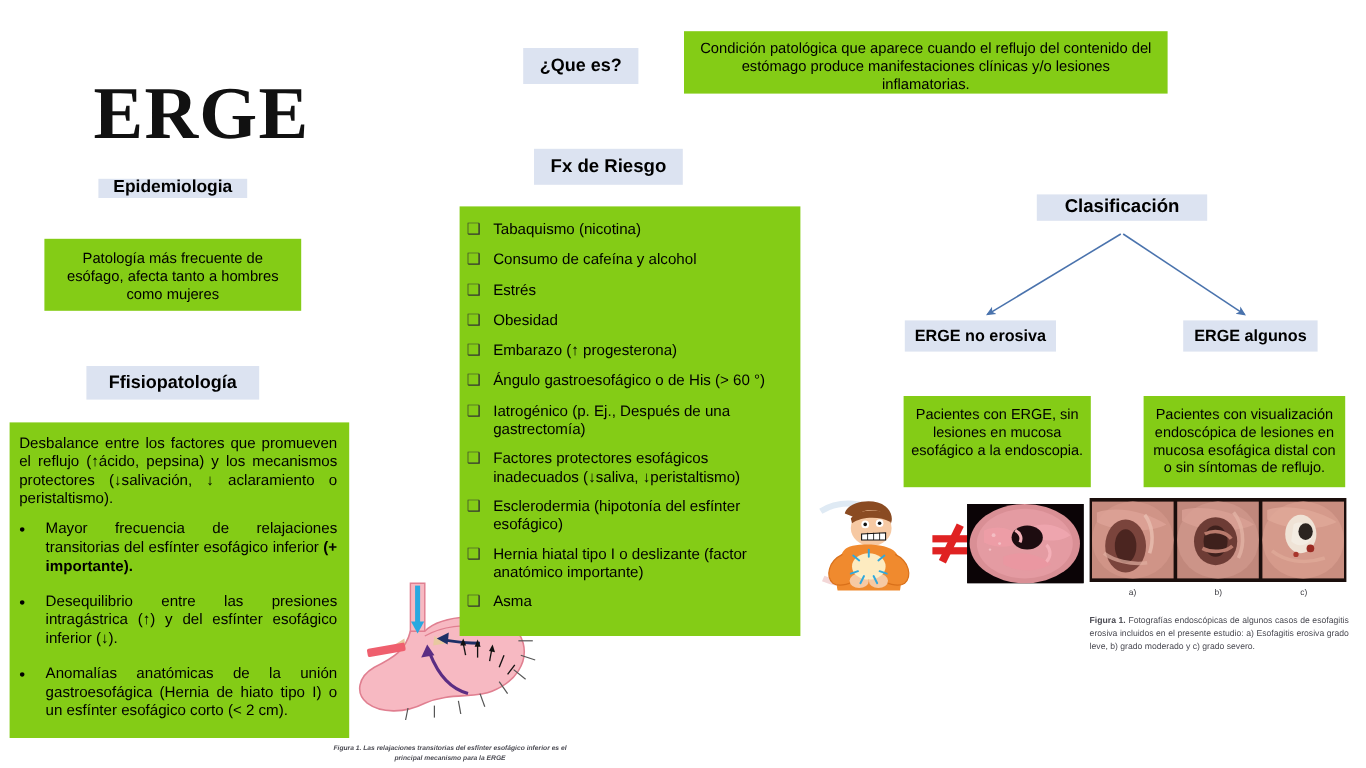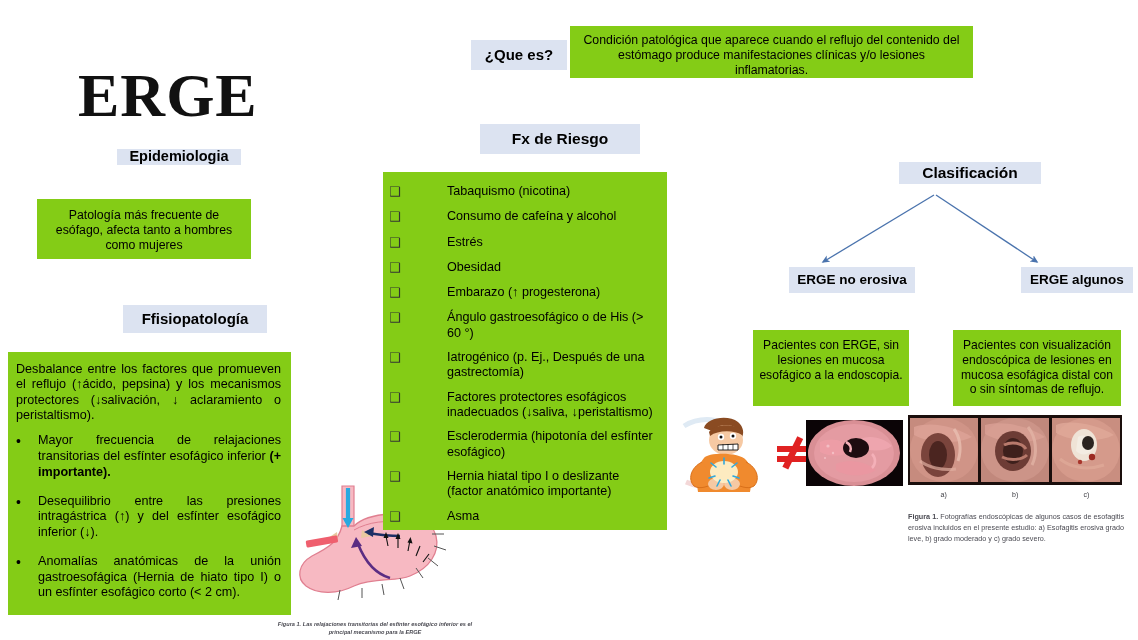--- a/index.html
+++ b/index.html
@@ -14,21 +14,20 @@
   .abs { position: absolute; }
 
   
   .chip {
     background: #dce3f1;
     color: #000;
     font-weight: bold;
     text-align: center;
     display: flex; align-items: center; justify-content: center;
     line-height: 1.1;
-    margin-left: 35px;
   }
   
   .gbox {
     background: #84cc16;
     color: #000;
     line-height: 1.22;
   }
 
   .title-erge {
     font-size: 62px; font-weight: bold; letter-spacing: 1px; color:#111;
@@ -37,21 +36,21 @@
 
   .center { text-align: center; }
 
   
   .risk-list { list-style: none; }
   .risk-item { display: flex; align-items: flex-start; margin-bottom: 9px; }
   .risk-glyph {
     flex: 0 0 22px; font-size: 13px; line-height: 1.25; color:#333;
     font-family: "DejaVu Sans", sans-serif;
   }
-  .risk-text { flex: 1 1 auto; font-size: 12.6px; line-height: 1.22; margin-left: 36px; }
+  .risk-text { flex: 1 1 auto; font-size: 12.6px; line-height: 1.22; }
 
   
   .p-para { font-size: 12.6px; text-align: justify; margin-bottom: 10px; }
   .p-bullets { list-style: none; }
   .p-bullet { display: flex; align-items: flex-start; margin-bottom: 13px; }
   .p-dot { flex: 0 0 22px; font-size: 14px; line-height: 1.2; }
   .p-btext { flex: 1 1 auto; font-size: 12.6px; text-align: justify; line-height: 1.25; }
   .b { font-weight: bold; }
 
   .figcap {
@@ -72,21 +71,21 @@
 <div id="canvas">
 
   <div class="abs title-erge" style="left:78px; top:60px;">ERGE</div>
 
   <div class="abs chip" style="left:436px; top:40px; width:96px; height:30px; font-size:15px;">¿Que es?</div>
   <div class="abs gbox center" style="left:570px; top:26px; width:403px; height:52px; font-size:12.3px; padding:7px 10px;">Condición patológica que aparece cuando el reflujo del contenido del estómago produce manifestaciones clínicas y/o lesiones inflamatorias.</div>
 
   <div class="abs chip" style="left:82px; top:149px; width:124px; height:16px; font-size:14.5px;">Epidemiologia</div>
   <div class="abs gbox center" style="left:37px; top:199px; width:214px; height:60px; font-size:12.3px; padding:9px 8px;">Patología más frecuente de esófago, afecta tanto a hombres como mujeres</div>
 
-  <div class="abs chip" style="left:88px; top:305px; width:144px; height:28px; font-size:15px;">Ffisiopatología</div>
+  <div class="abs chip" style="left:72px; top:305px; width:144px; height:28px; font-size:15px;">Ffisiopatología</div>
 
   <div class="abs gbox" style="left:8px; top:352px; width:283px; height:263px; padding:10px 10px 8px 8px;">
     <div class="p-para">Desbalance entre los factores que promueven el reflujo (↑ácido, pepsina) y los mecanismos protectores (↓salivación, ↓ aclaramiento o peristaltismo).</div>
     <ul class="p-bullets">
       <li class="p-bullet">
         <span class="p-dot">•</span>
         <span class="p-btext"><span>Mayor frecuencia de relajaciones transitorias del esfínter esofágico inferior </span><span class="b">(+ importante).</span></span>
       </li>
       <li class="p-bullet">
         <span class="p-dot">•</span>
@@ -146,21 +145,21 @@
       </g>
       <g fill="#111">
         <path d="M94 50 L91.5 56 L96.5 56 Z"></path>
           <path d="M106 51 L103.5 57 L108.5 57 Z"></path>
         <path d="M118.5 55 L115.5 60.5 L120.5 61.5 Z"></path>
       </g>
     </svg>
   </div>
   <div class="abs figcap" style="left:270px; top:620px; width:210px;">Figura 1. Las relajaciones transitorias del esfínter esofágico inferior es el principal mecanismo para la ERGE</div>
 
-  <div class="abs chip" style="left:445px; top:124px; width:160px; height:30px; font-size:15.5px;">Fx de Riesgo</div>
+  <div class="abs chip" style="left:445px; top:124px; width:124px; height:30px; font-size:15.5px;">Fx de Riesgo</div>
 
   <div class="abs gbox" style="left:383px; top:172px; width:284px; height:358px; padding:12px 10px 10px 6px;">
     <ul class="risk-list">
       <li class="risk-item">
         <span class="risk-glyph">❑</span>
         <span class="risk-text">Tabaquismo (nicotina)</span>
       </li>
       <li class="risk-item">
         <span class="risk-glyph">❑</span>
         <span class="risk-text">Consumo de cafeína y alcohol</span>

